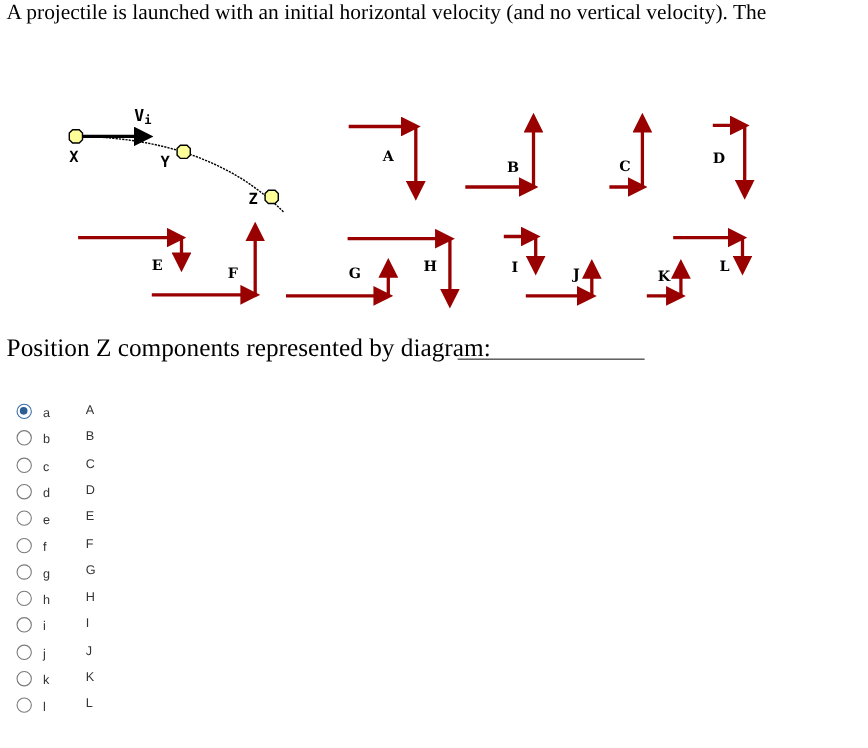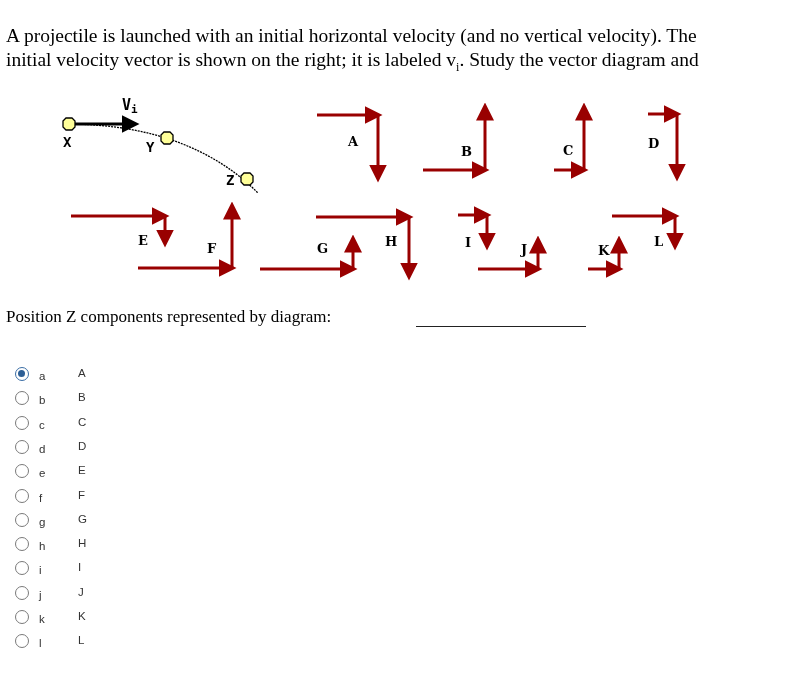--- a/index.html
+++ b/index.html
@@ -1,25 +1,25 @@
 <!DOCTYPE html>
 <html><head>
 <meta charset="utf-8">
 <style>
   html, body { margin: 0; padding: 0; background: #ffffff; }
   body { width: 789px; height: 680px; position: relative; overflow: hidden; }
   .question {
-    position: absolute; left: 6px; top: 24px; width: 775px;
+    position: absolute; left: 6px; top: 0; width: 775px;
     font-family: "Liberation Serif", serif; font-size: 19.5px; line-height: 24px; color: #000;
   }
   .question sub { font-size: 12px; }
   .diagram { position: absolute; left: 0; top: 0; width: 789px; height: 300px; }
   .prompt {
     position: absolute; left: 6px; top: 305px;
-    font-family: "Liberation Serif", serif; font-size: 17px; line-height: 24px; color: #000;
+    font-family: "Liberation Serif", serif; font-size: 23px; line-height: 24px; color: #000;
   }
   .blank { position: absolute; left: 416px; top: 326px; width: 170px; height: 0; border-top: 1.5px solid #222; }
   .options { position: absolute; left: 0; top: 364px; }
   .opt {
     position: absolute; left: 0; height: 24px; width: 120px; display: block;
     font-family: "Liberation Sans", sans-serif; font-size: 11.5px; color: #333; cursor: pointer;
   }
   .radio {
     position: absolute; left: 15px; top: 3px; width: 14px; height: 14px;
     border: 1.3px solid #7a7a7a; border-radius: 50%; box-sizing: border-box; background: #fff;
@@ -30,21 +30,20 @@
     border-radius: 50%; background: #2c5f96;
   }
   .opt-letter { position: absolute; left: 39px; top: 6px; }
   .opt-value { position: absolute; left: 78px; top: 3px; }
 </style>
 </head>
 <body>
 
 <div class="question">
   <div>A projectile is launched with an initial horizontal velocity (and no vertical velocity). The</div>
-  <div><span>initial velocity vector is shown on the right; it is labeled v</span><sub>i</sub><span>. Study the vector diagram and</span></div>
 </div>
 
 <svg class="diagram" viewBox="0 0 789 300" width="789" height="300">
   <defs>
     <marker id="redHead" markerWidth="6" markerHeight="6" refX="4.5" refY="3" orient="auto" markerUnits="strokeWidth">
       <path d="M0,0 L6,3 L0,6 Z" fill="#990000"></path>
     </marker>
     <marker id="blackHead" markerWidth="6" markerHeight="6" refX="4.5" refY="3" orient="auto" markerUnits="strokeWidth">
       <path d="M0,0 L6,3 L0,6 Z" fill="#000"></path>
     </marker>

